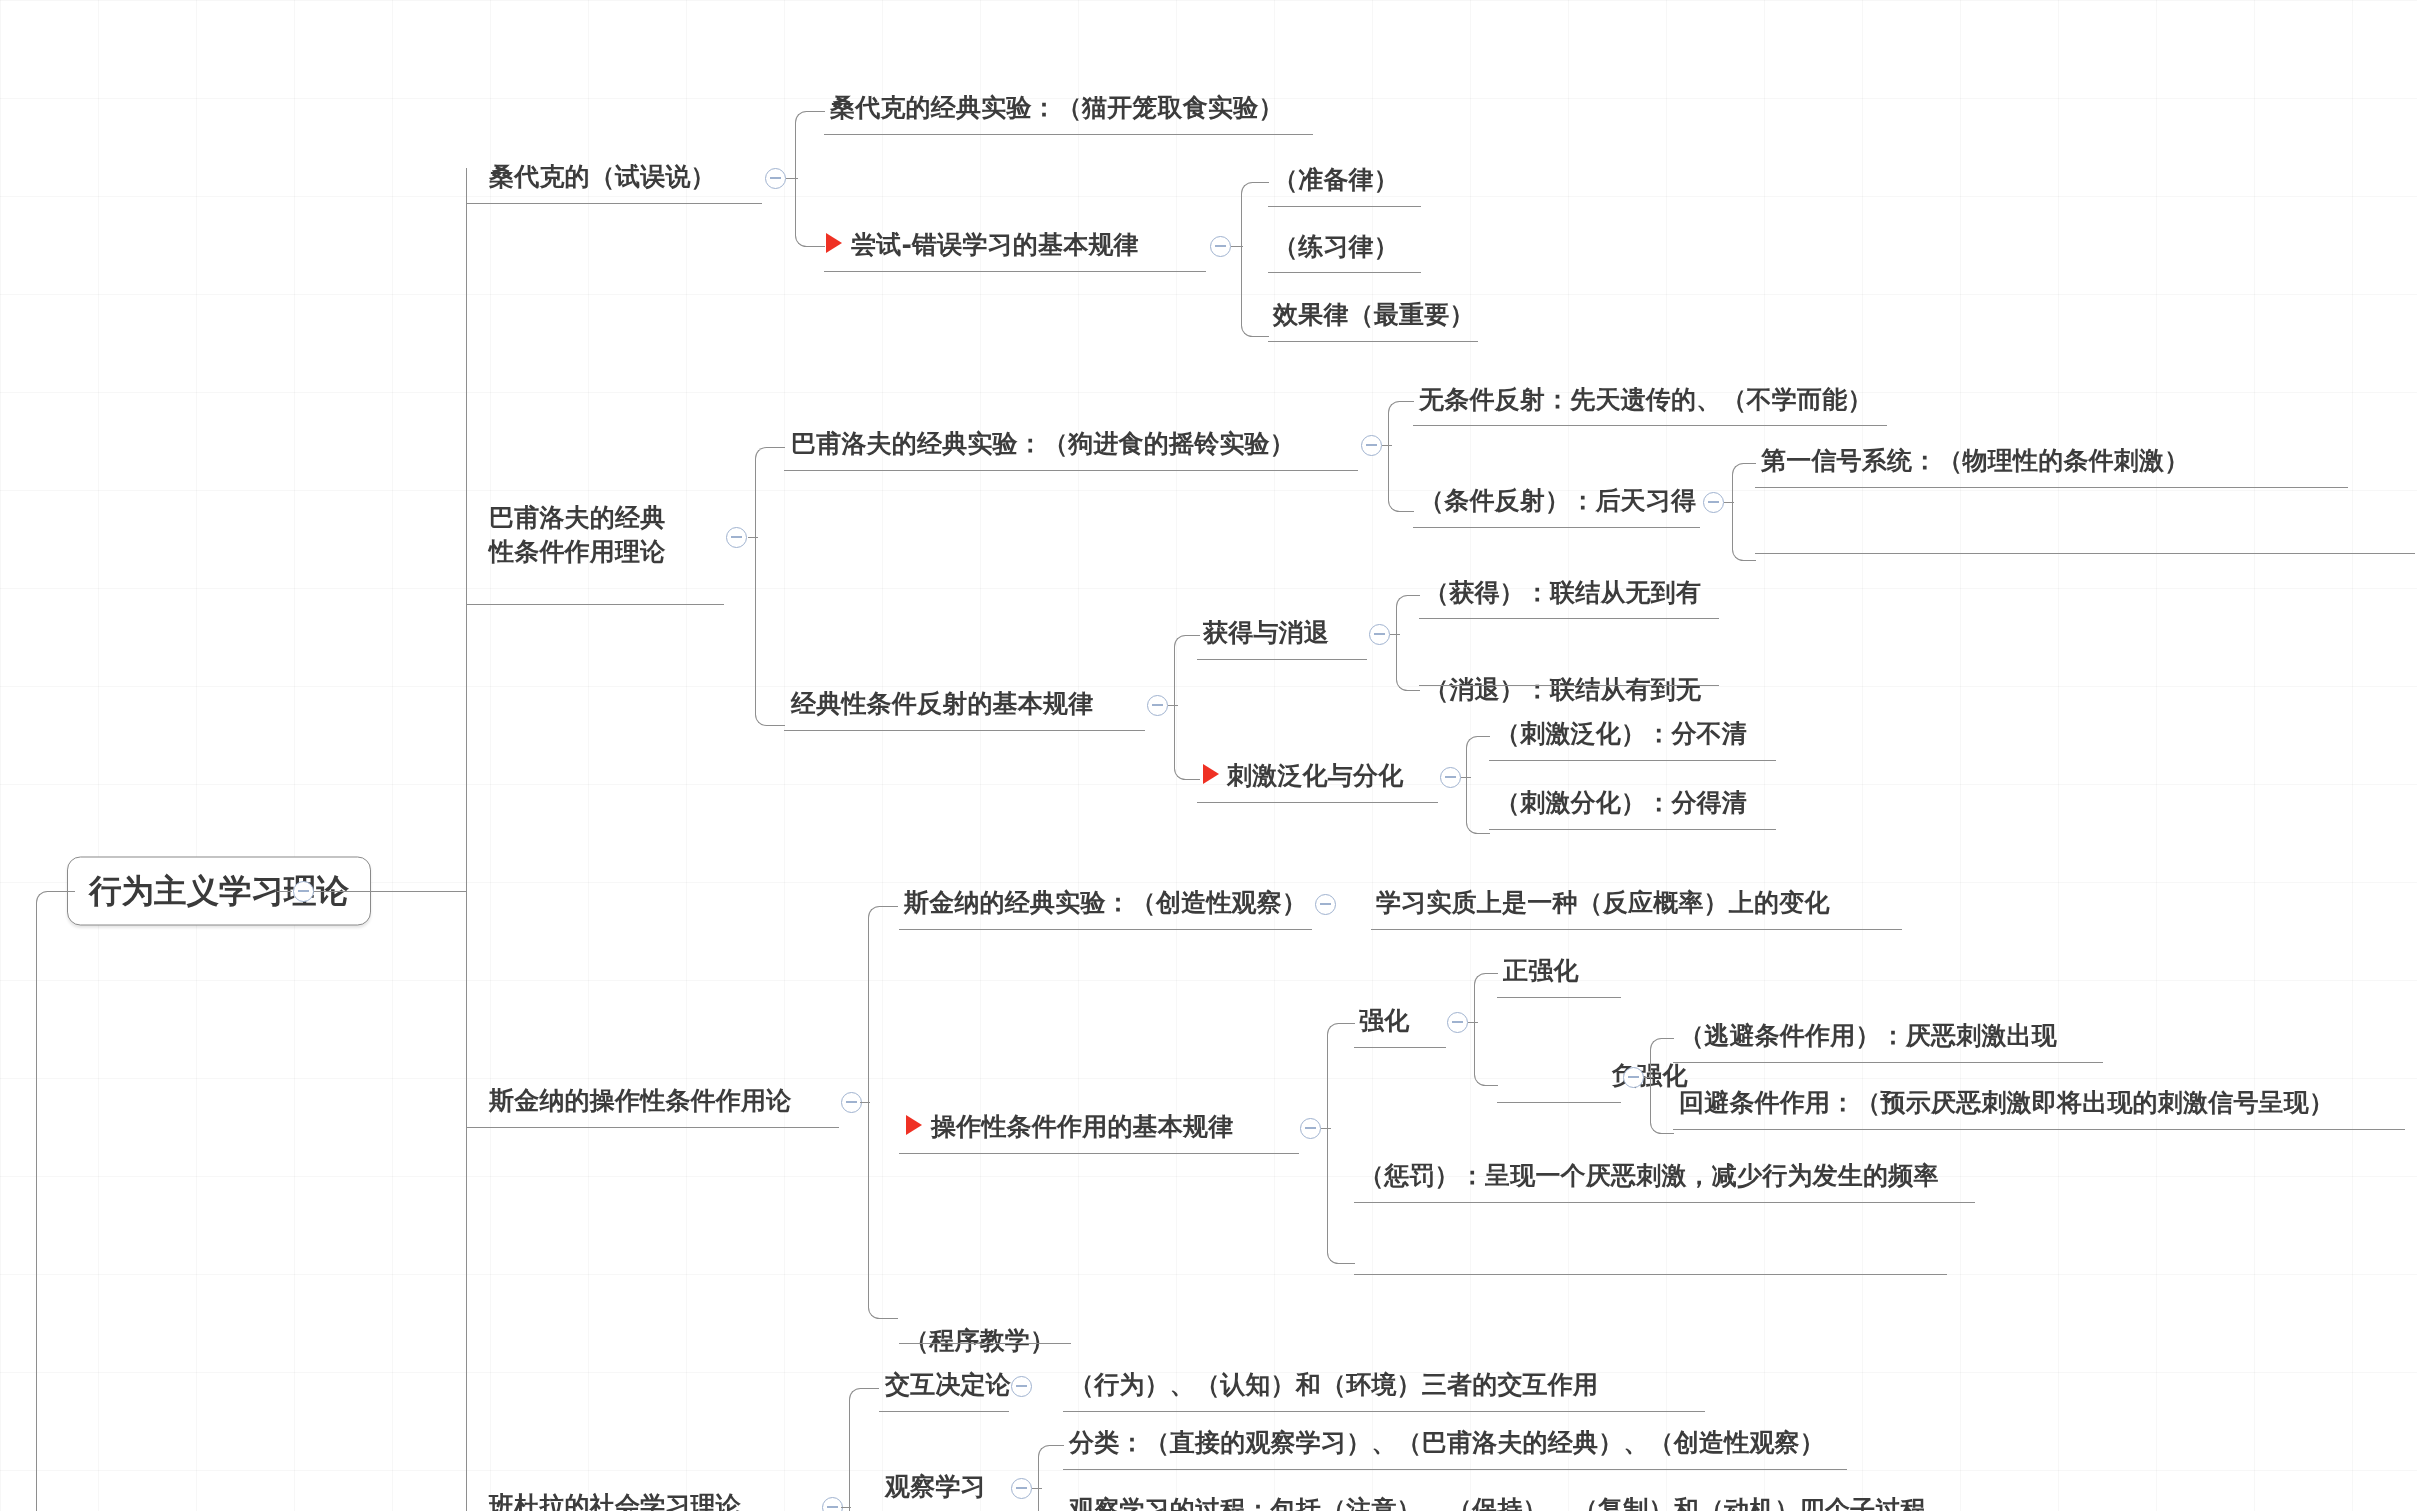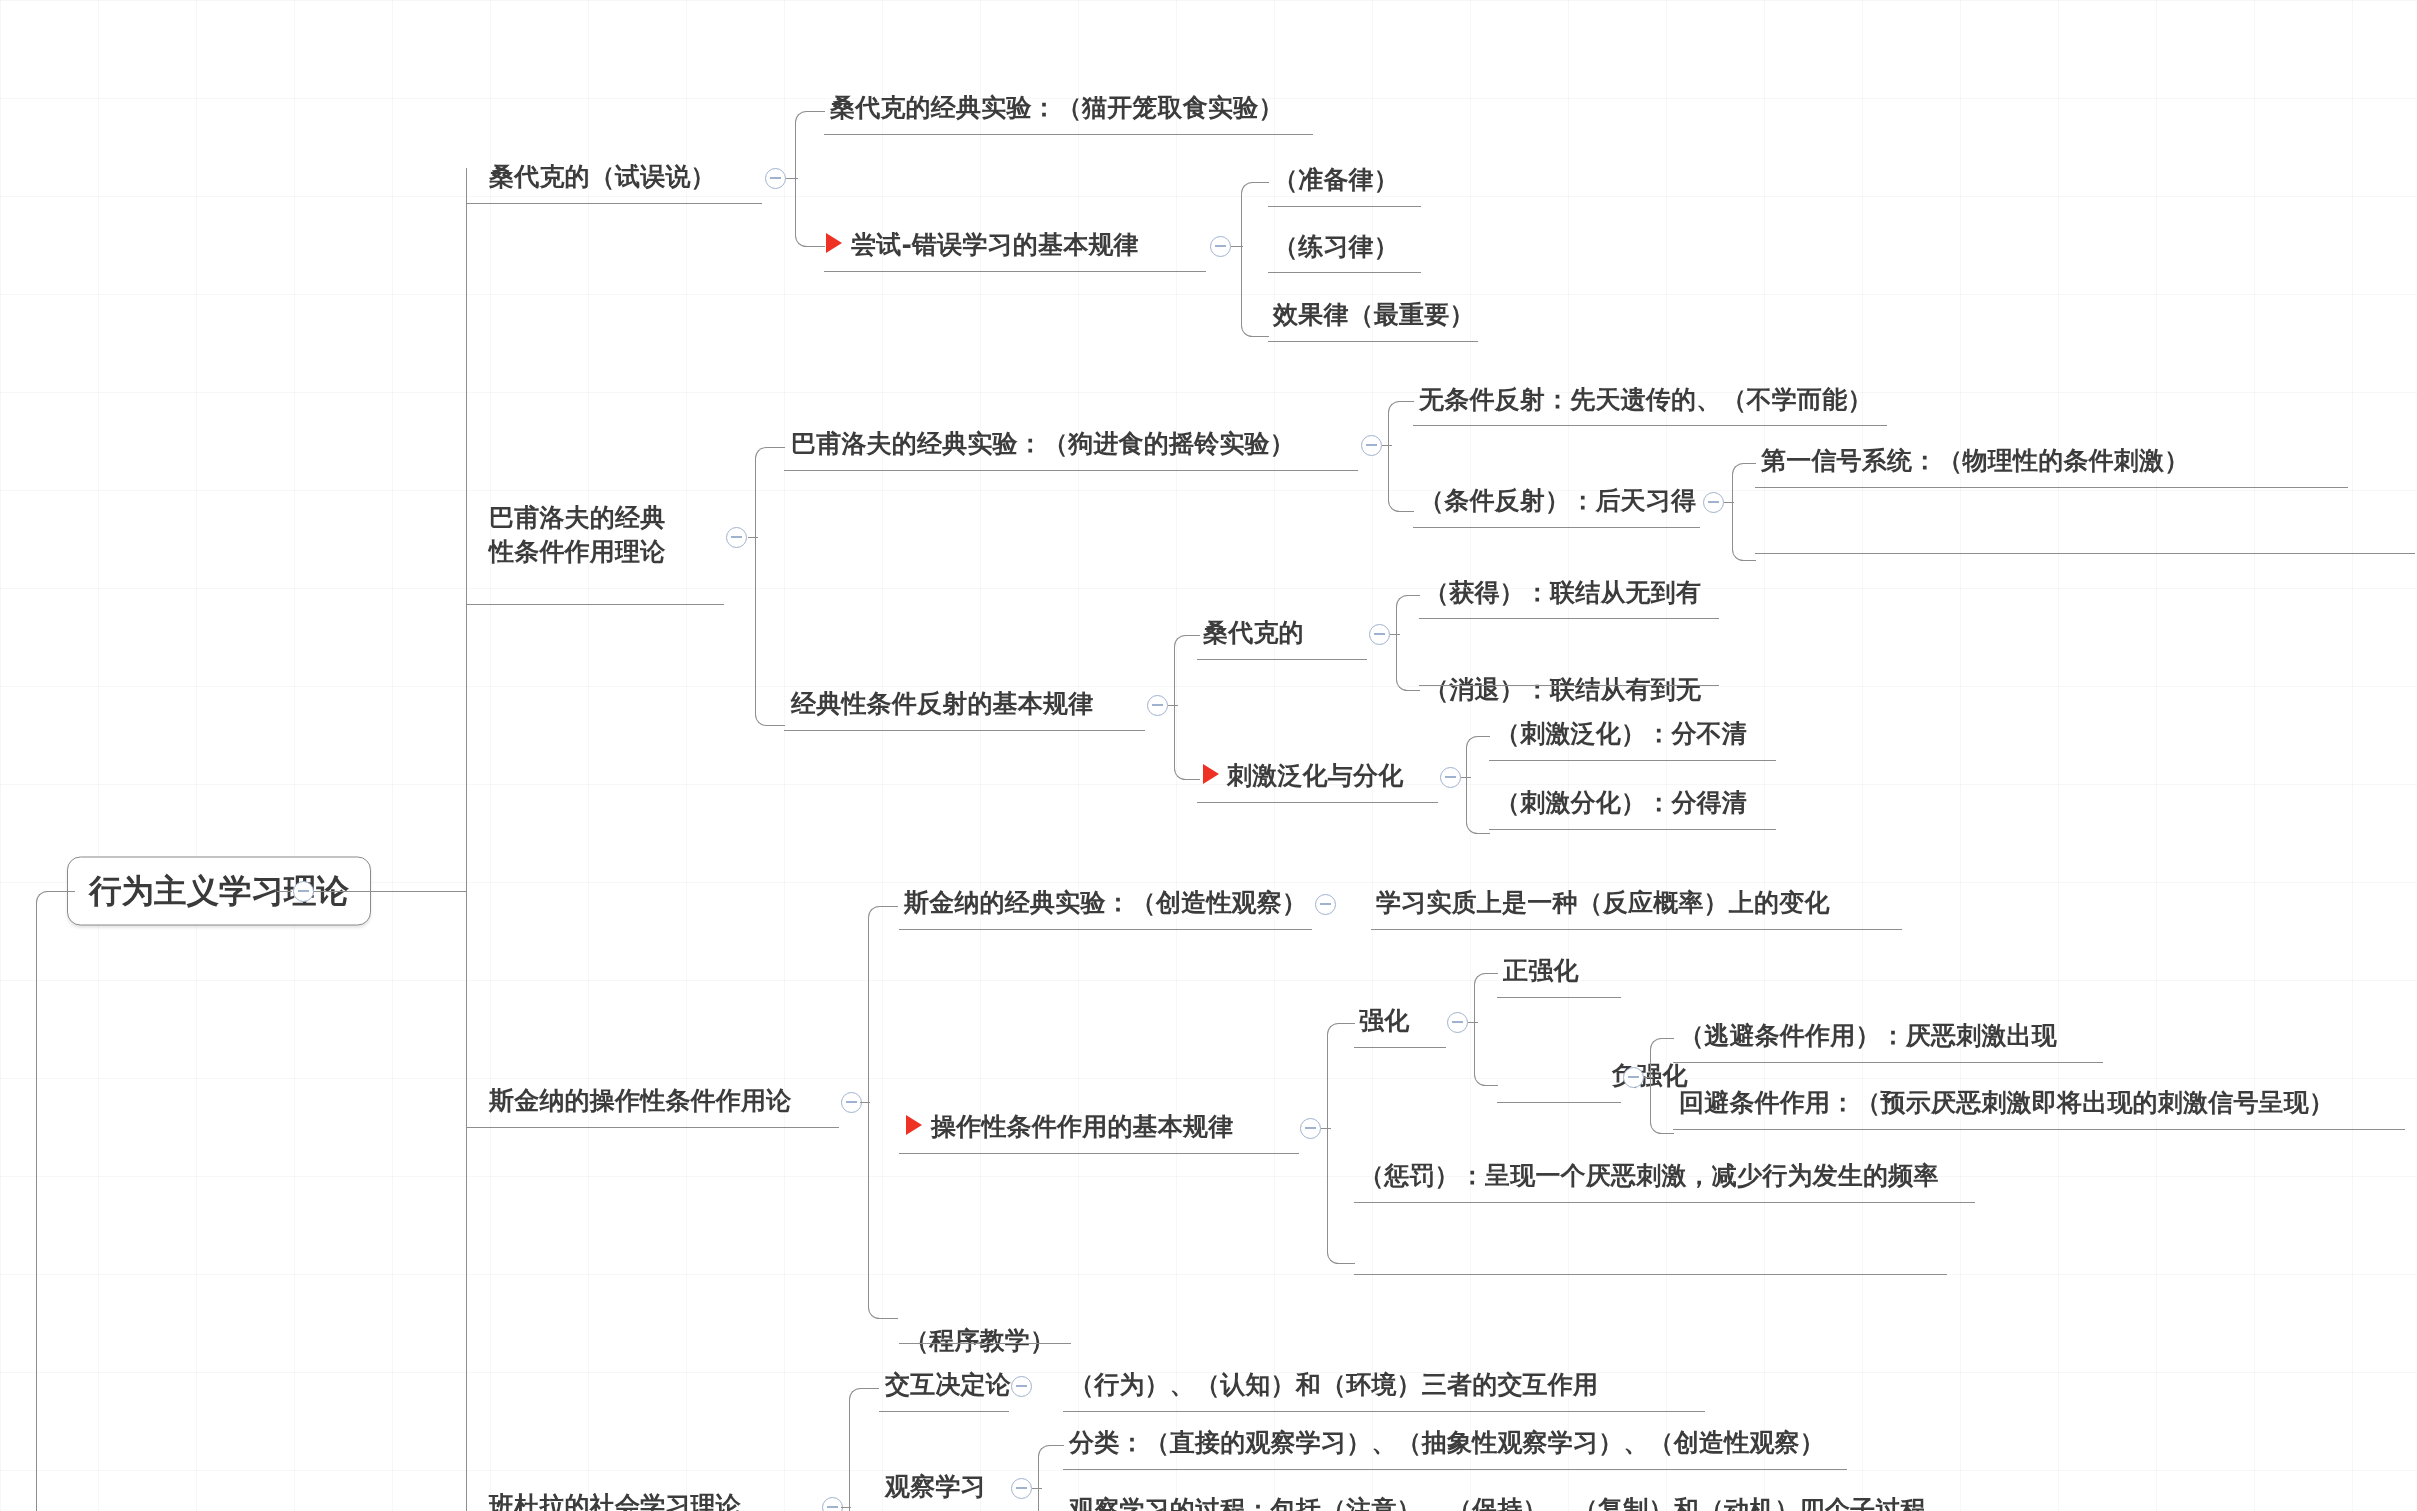--- a/index.html
+++ b/index.html
@@ -156,21 +156,21 @@
 
   <div class="uline" style="left:1755px;top:553px;width:660px;"></div>
 
   <div class="node" style="left:791px;top:704px;">经典性条件反射的基本规律</div>
   <div class="uline" style="left:784px;top:730px;width:361px;"></div>
   <div class="toggle" style="left:1147px;top:705px;"></div>
 
   <div class="trunk" style="left:1174px;top:635px;width:25px;height:143px;"></div>
   <div class="stub" style="left:1168px;top:705px;width:9.6px;"></div>
 
-  <div class="node" style="left:1203px;top:633px;">桑代克的</div>
+  <div class="node" style="left:1203px;top:633px;">获得与消退</div>
   <div class="uline" style="left:1197px;top:659px;width:170px;"></div>
   <div class="toggle" style="left:1369px;top:634px;"></div>
 
   <div class="trunk" style="left:1396px;top:595px;width:23px;height:94px;"></div>
   <div class="stub" style="left:1390px;top:634px;width:9.6px;"></div>
 
   <div class="node" style="left:1424px;top:593px;">（获得）：联结从无到有</div>
   <div class="uline" style="left:1419px;top:618px;width:300px;"></div>
 
   <div class="node" style="left:1424px;top:660px;margin-top:30px;">（消退）：联结从有到无</div>
@@ -255,18 +255,18 @@
   <div class="node" style="left:1069px;top:1385px;">（行为）、（认知）和（环境）三者的交互作用</div>
   <div class="uline" style="left:1063px;top:1411px;width:642px;"></div>
 
   <div class="node" style="left:885px;top:1487px;">观察学习</div>
 
   <div class="toggle" style="left:1011px;top:1488px;"></div>
 
   <div class="trunk" style="left:1038px;top:1445px;width:25px;height:105px;"></div>
   <div class="stub" style="left:1032px;top:1488px;width:9.6px;"></div>
 
-  <div class="node" style="left:1069px;top:1443px;">分类：（直接的观察学习）、（抽象性观察学习）、（创造性观察）</div>
+  <div class="node" style="left:1069px;top:1443px;">分类：（直接的观察学习）、（巴甫洛夫的经典）、（创造性观察）</div>
   <div class="uline" style="left:1063px;top:1469px;width:784px;"></div>
 
   <div class="node" style="left:1069px;top:1510px;">观察学习的过程：包括（注意）、（保持）、（复制）和（动机）四个子过程</div>
 </div>
 
 
 </body></html>

